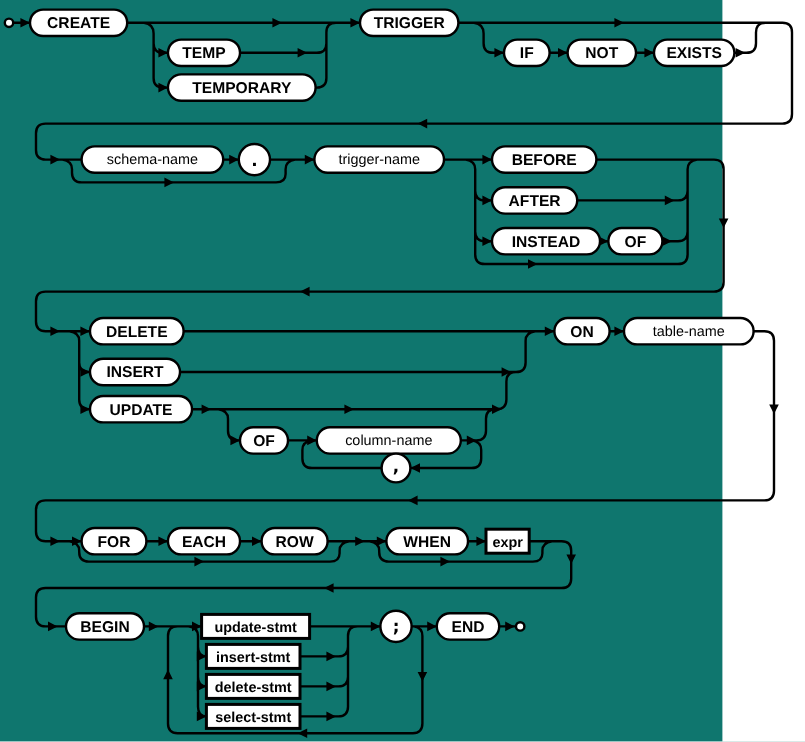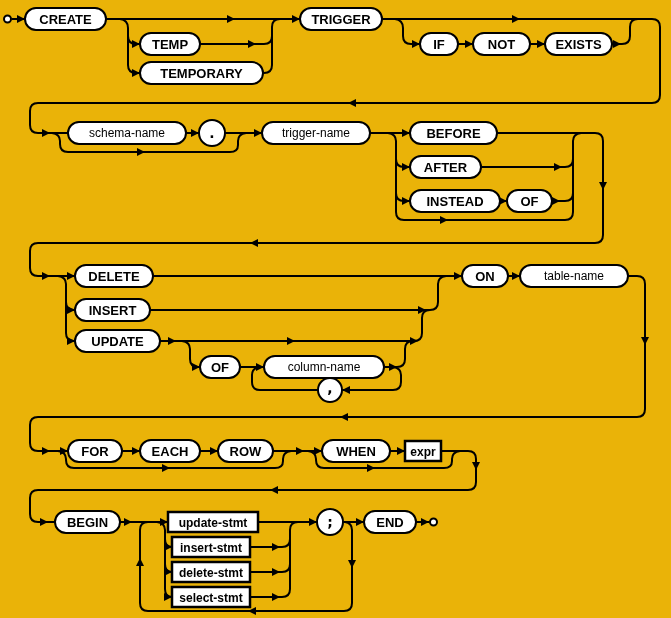--- a/index.html
+++ b/index.html
@@ -1,16 +1,16 @@
 <!DOCTYPE html>
 <html><head>
 <meta charset="utf-8">
 <style>
   html,body{margin:0;padding:0;background:#fff;}
-  .stage{width:671px;height:618px;background:#eab308;}
+  .stage{width:602px;height:618px;background:#0f766e;}
   svg{display:block;}
   .wire{fill:none;stroke:#000;stroke-width:2;stroke-linecap:butt;}
   .arrow{fill:#000;stroke:none;}
   .pill{fill:#fff;stroke:#000;stroke-width:2;}
   .circ{fill:#fff;stroke:#000;stroke-width:2;}
   .refbox{fill:#fff;stroke:#000;stroke-width:2.5;}
   .bullet{fill:#fff;stroke:#000;stroke-width:2;}
   text{text-anchor:middle;fill:#000;}
   .kw{font:bold 13px "Liberation Sans", sans-serif;}
   .nt{font:12px "Liberation Sans", sans-serif;}

